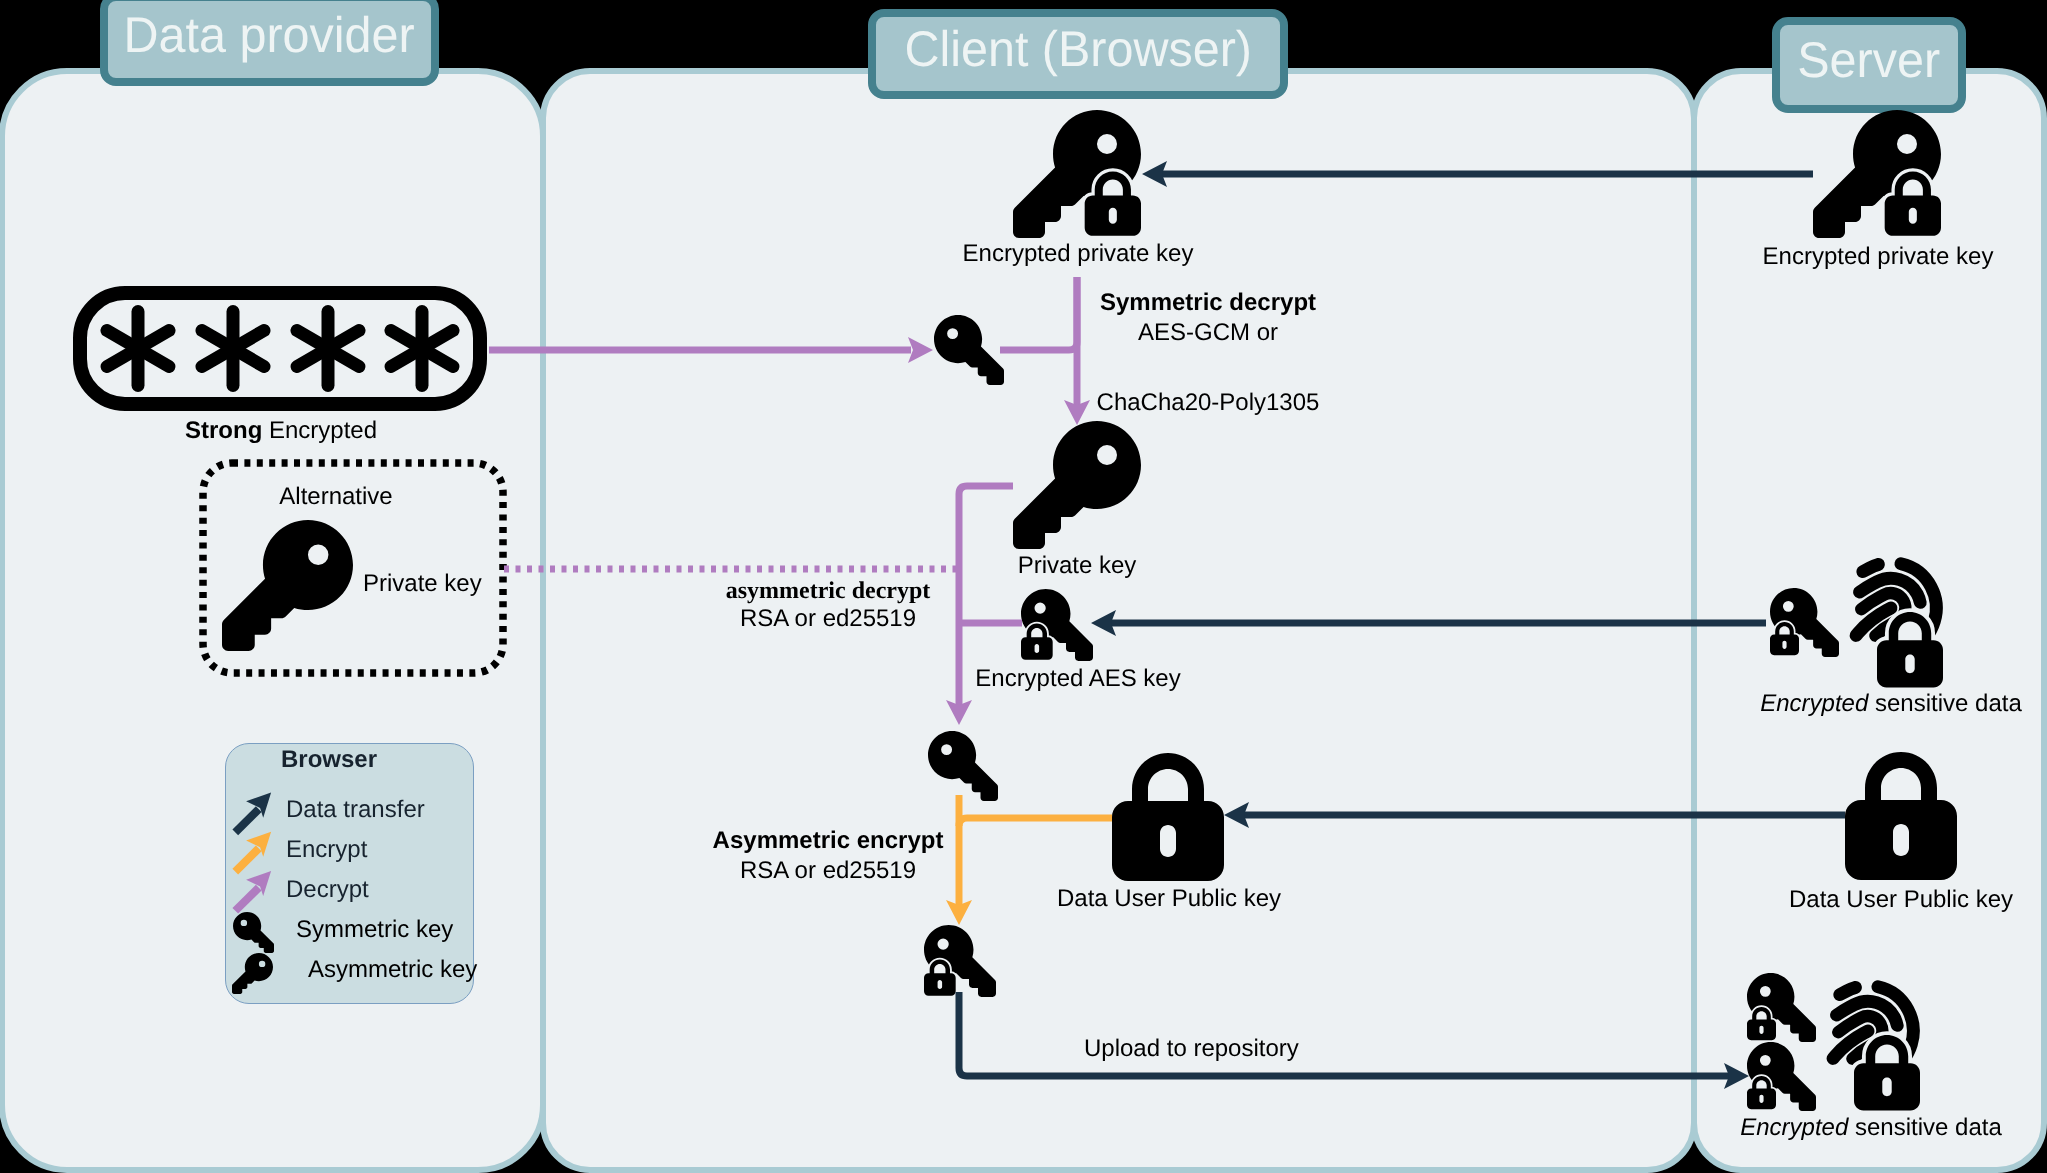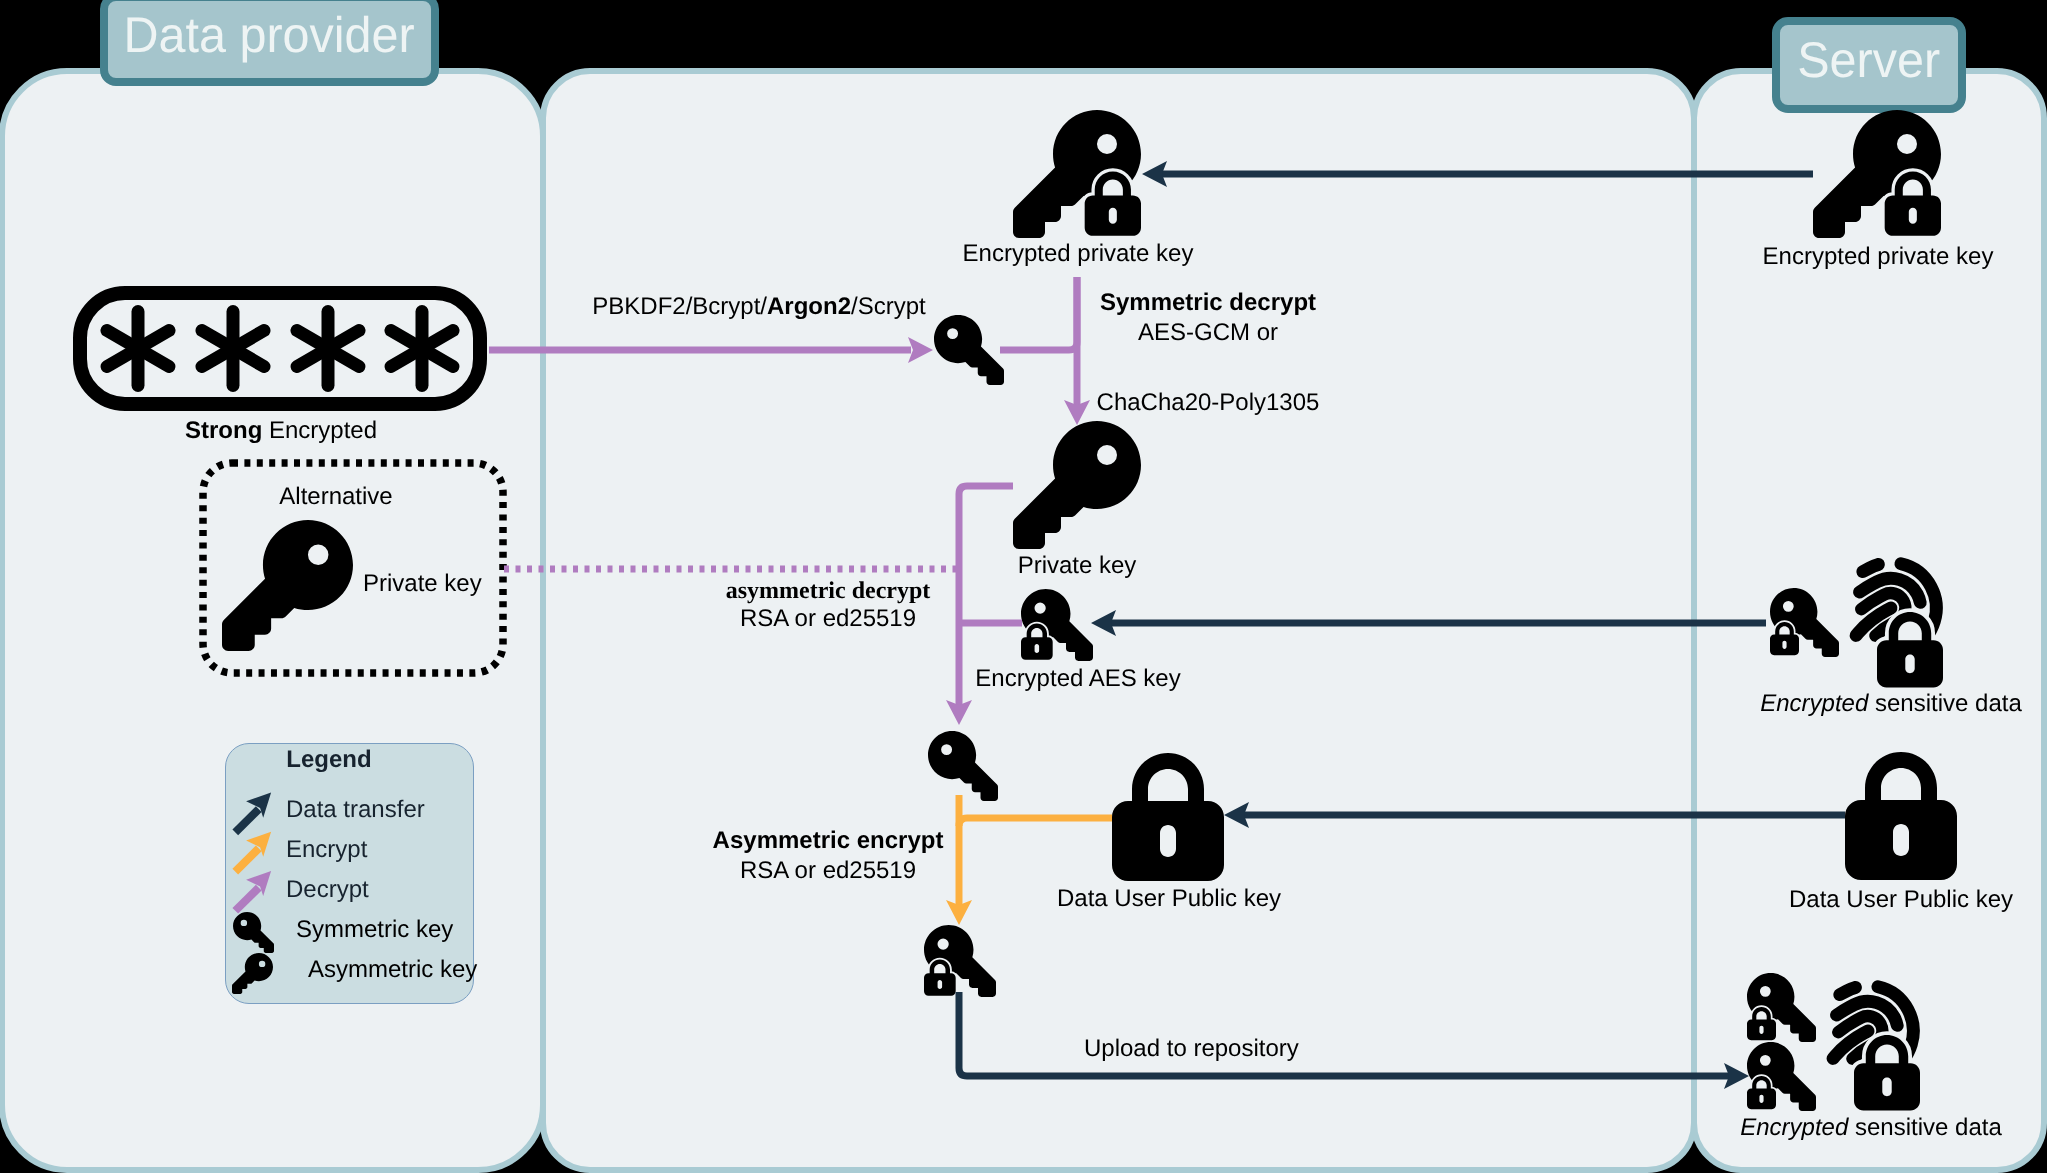--- a/index.html
+++ b/index.html
@@ -23,20 +23,23 @@
 </head>
 <body>
 
 <div id="stage">
 <div class="panel" style="left:-1px;top:68px;width:547px;height:1105px;border-radius:68px;"></div>
 <div class="panel" style="left:540px;top:68px;width:1157px;height:1105px;"></div>
 <div class="panel" style="left:1691px;top:68px;width:356px;height:1105px;border-radius:50px;"></div>
 <div class="panel-title" style="left:100px;top:-7px;width:339px;height:93px;">
       <span>Data provider</span>
     </div>
+<div class="panel-title" style="left:868px;top:9px;width:420px;height:90px;">
+      <span>Client (Browser)</span>
+    </div>
 <div class="panel-title" style="left:1772px;top:17px;width:194px;height:96px;">
       <span>Server</span>
     </div>
 <div class="ico" style="left:73px;top:286px;width:414px;height:125px;">
 <svg viewBox="0 0 414 125">
         <g fill="none" stroke="#000" stroke-linecap="round">
 <rect x="7" y="7" width="400" height="111" rx="45" stroke-width="14"></rect>
 <g stroke-width="13">
 <g transform="translate(65,62.5)">
               <path d="M0,-37 V37"></path>
@@ -71,21 +74,21 @@
 <div class="lbl ctr" style="left:336px;top:482px;">Alternative</div>
 <div class="ico" style="left:222px;top:520px;width:131px;height:131px;">
       <svg viewBox="0 0 512 512">
         <g>
           <path d="M336 352c97.2 0 176-78.8 176-176S433.2 0 336 0S160 78.8 160 176c0 18.7 2.9 36.8 8.3 53.7L7 391c-4.5 4.5-7 10.6-7 17l0 80c0 13.3 10.7 24 24 24l80 0c13.3 0 24-10.7 24-24l0-40 40 0c13.3 0 24-10.7 24-24l0-40 40 0c6.4 0 12.5-2.5 17-7l33.3-33.3c16.9 5.4 35 8.3 53.7 8.3zM376 96a40 40 0 1 1 0 80 40 40 0 1 1 0-80z" fill="#000"></path>
         </g>
       </svg>
     </div>
 <div class="lbl" style="left:363px;top:569px;">Private key</div>
 <div class="legendbox" style="left:225px;top:743px;width:249px;height:261px;"></div>
-<div class="lbl b ctr" style="left:329px;top:745px;color:#17232f;font-size:24px;">Legend</div>
+<div class="lbl b ctr" style="left:329px;top:745px;color:#17232f;font-size:24px;">Browser</div>
 <svg class="ico" style="left:225px;top:784px;width:62px;height:140px;" viewBox="0 0 62 140">
       <g transform="translate(0.5,0) scale(0.95)">
         <path d="M7.3,47.9 L32,23.5 L38,29.5 L13.3,53.9 z" fill="#1b3347"></path>
         <path d="M48,9 L21.7,18.2 L36.4,25.3 L39.7,35.4 z" fill="#1b3347"></path>
       </g>
       <g transform="translate(0.5,39.2) scale(0.95)">
         <path d="M7.3,47.9 L32,23.5 L38,29.5 L13.3,53.9 z" fill="#fcb040"></path>
         <path d="M48,9 L21.7,18.2 L36.4,25.3 L39.7,35.4 z" fill="#fcb040"></path>
       </g>
       <g transform="translate(0.5,78.4) scale(0.95)">
@@ -129,21 +132,20 @@
               <path d="M336 352c97.2 0 176-78.8 176-176S433.2 0 336 0S160 78.8 160 176c0 18.7 2.9 36.8 8.3 53.7L7 391c-4.5 4.5-7 10.6-7 17l0 80c0 13.3 10.7 24 24 24l80 0c13.3 0 24-10.7 24-24l0-40 40 0c13.3 0 24-10.7 24-24l0-40 40 0c6.4 0 12.5-2.5 17-7l33.3-33.3c16.9 5.4 35 8.3 53.7 8.3zM376 96a40 40 0 1 1 0 80 40 40 0 1 1 0-80z"></path>
             </g>
           </g>
         </g>
         <g transform="translate(71.68,61.44) scale(0.125714)">
           <path d="M144 144l0 48 160 0 0-48c0-44.2-35.8-80-80-80s-80 35.8-80 80zM80 192l0-48C80 64.5 144.5 0 224 0s144 64.5 144 144l0 48 16 0c35.3 0 64 28.7 64 64l0 192c0 35.3-28.7 64-64 64L64 512c-35.3 0-64-28.7-64-64L0 256c0-35.3 28.7-64 64-64l16 0zm144 96c-17.7 0-32 14.3-32 32l0 64c0 17.7 14.3 32 32 32s32-14.3 32-32l0-64c0-17.7-14.3-32-32-32z"></path>
         </g>
       </svg>
     </div>
 <div class="lbl ctr" style="left:1078px;top:239px;">Encrypted private key</div>
-<div class="lbl ctr" style="left:759px;top:292px;"><span>PBKDF2/Bcrypt/</span><b>Argon2</b><span>/Scrypt</span></div>
 <div class="ico" style="left:934px;top:315px;width:70px;height:70px;">
       <svg viewBox="0 0 512 512">
         <g transform="scale(-1,1) translate(-512,0)">
           <path d="M336 352c97.2 0 176-78.8 176-176S433.2 0 336 0S160 78.8 160 176c0 18.7 2.9 36.8 8.3 53.7L7 391c-4.5 4.5-7 10.6-7 17l0 80c0 13.3 10.7 24 24 24l80 0c13.3 0 24-10.7 24-24l0-40 40 0c13.3 0 24-10.7 24-24l0-40 40 0c6.4 0 12.5-2.5 17-7l33.3-33.3c16.9 5.4 35 8.3 53.7 8.3zM376 96a40 40 0 1 1 0 80 40 40 0 1 1 0-80z" fill="#000"></path>
         </g>
       </svg>
     </div>
 <div class="lbl b ctr" style="left:1208px;top:288px;">Symmetric decrypt</div>
 <div class="lbl ctr" style="left:1208px;top:318px;">AES-GCM or</div>
 <div class="lbl ctr" style="left:1208px;top:348px;margin-top:40px;">ChaCha20-Poly1305</div>

